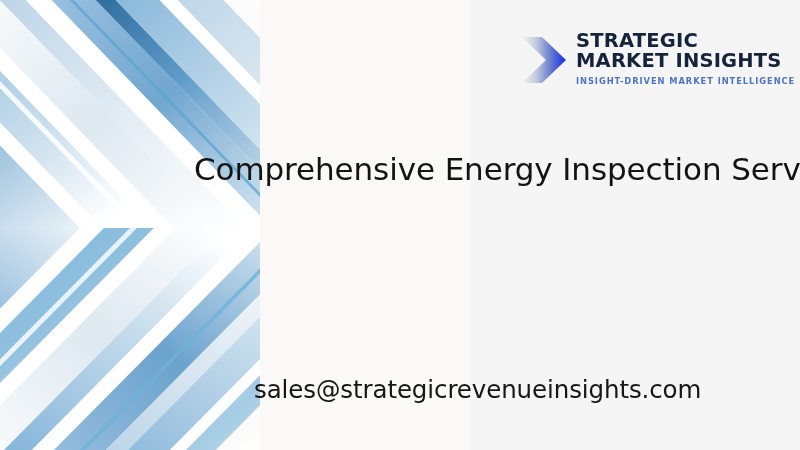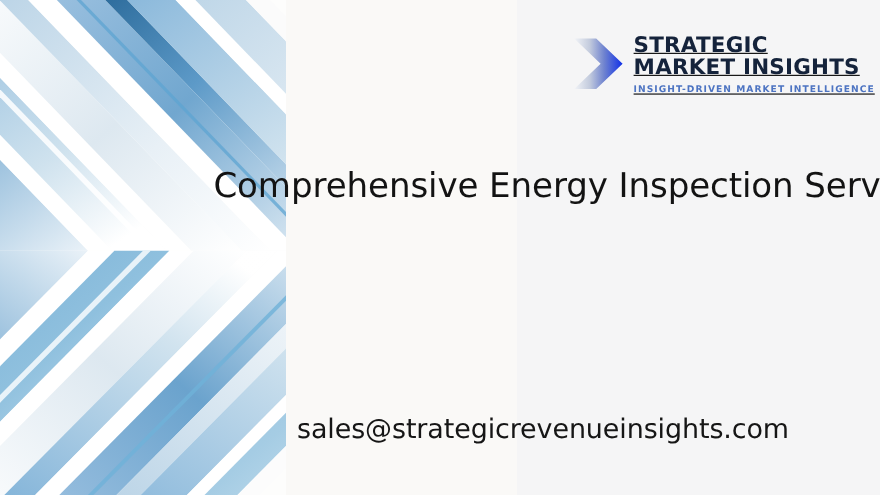--- a/index.html
+++ b/index.html
@@ -40,22 +40,21 @@
     width: 260px;
     height: 450px;
   }
 
   
   .logo-block {
     position: absolute;
     left: 520px;
     top: 28px;
     display: flex;
-    align-items: center;
-    text-decoration: underline;
+    align-items: flex-end;
   }
   .logo-mark {
     width: 48px;
     height: 52px;
     flex: none;
     margin-top: 2px;
   }
   .logo-text {
     margin-left: 8px;
     padding-top: 3px;
@@ -89,21 +88,21 @@
     font-size: 31px;
     line-height: 40px;
     color: #131313;
     white-space: nowrap;
     letter-spacing: -0.1px;
   }
 
   
   .email {
     position: absolute;
-    left: 270px;
+    left: 254px;
     top: 374px;
     font-family: "DejaVu Sans", sans-serif;
     font-size: 24.5px;
     line-height: 32px;
     color: #161616;
     white-space: nowrap;
     letter-spacing: -0.1px;
   }
 </style>
 </head>

